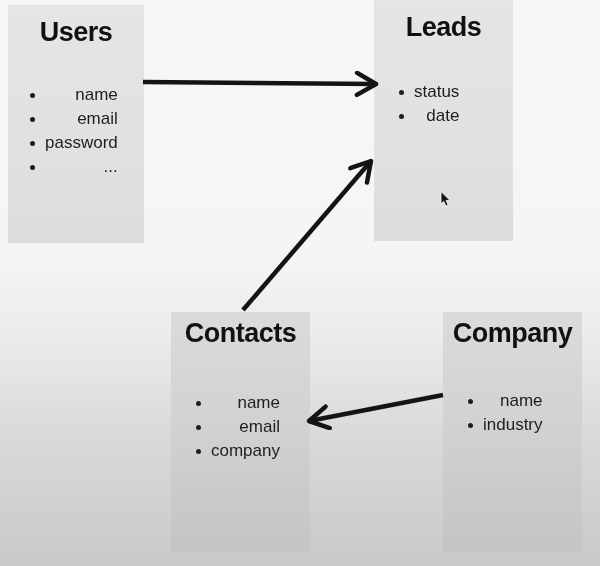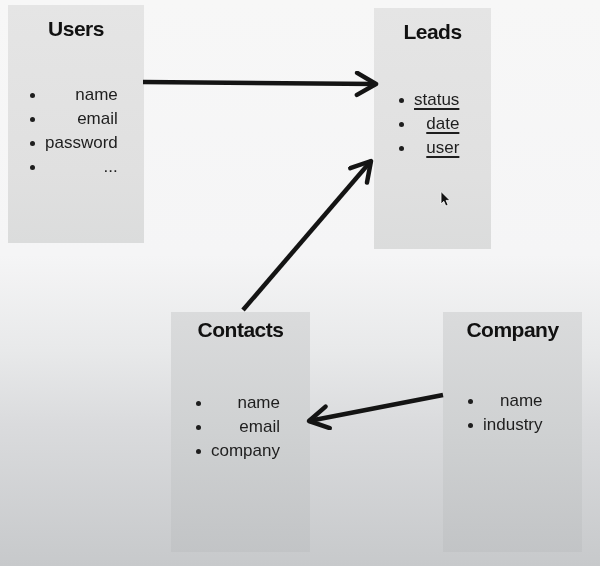--- a/index.html
+++ b/index.html
@@ -17,29 +17,29 @@
     position: absolute;
     box-sizing: border-box;
   }
   .box-top {
     background: linear-gradient(180deg, #e5e5e5 0%, #e0e0e0 70%, #dbdcdc 100%);
   }
   .box-bottom {
     background: linear-gradient(180deg, #dadbdc 0%, #cfd1d2 50%, #c2c4c6 100%);
   }
   .box-users    { left: 8px;   top: 5px;   width: 136px; height: 238px; }
-  .box-leads    { left: 374px; top: 8px;   width: 117px; height: 241px; }
+  .box-leads    { left: 374px; top: 0;   width: 139px; height: 241px; }
   .box-contacts { left: 171px; top: 312px; width: 139px; height: 240px; }
   .box-company  { left: 443px; top: 312px; width: 139px; height: 240px; }
 
   .box-title {
     position: absolute;
     left: 0; right: 0;
     text-align: center;
-    font-size: 21px;
+    font-size: 27px;
     font-weight: 700;
     letter-spacing: -0.5px;
     color: #111;
   }
   .box-top .box-title    { top: 12px; }
   .box-bottom .box-title { top: 6px; }
 
   .field-list {
     position: absolute;
     margin: 0; padding: 0;
@@ -60,21 +60,20 @@
   }
   .field-list li::before {
     content: "";
     position: absolute;
     left: 0; top: 10px;
     width: 5px; height: 5px;
     border-radius: 50%;
     background: #1e1e1e;
   }
   .field-list.underlined li {
-    text-decoration: underline;
     text-decoration-thickness: 1.5px;
     text-underline-offset: 3px;
   }
 
   .overlay {
     position: absolute;
     left: 0; top: 0;
     pointer-events: none;
   }
 </style>
@@ -91,21 +90,20 @@
         <li>password</li>
         <li>...</li>
       </ul>
   </div>
 
   <div class="box box-top box-leads">
     <div class="box-title">Leads</div>
     <ul class="field-list underlined">
         <li>status</li>
         <li>date</li>
-        <li>user</li>
       </ul>
   </div>
 
   <div class="box box-bottom box-contacts">
     <div class="box-title">Contacts</div>
     <ul class="field-list">
         <li>name</li>
         <li>email</li>
         <li>company</li>
       </ul>

